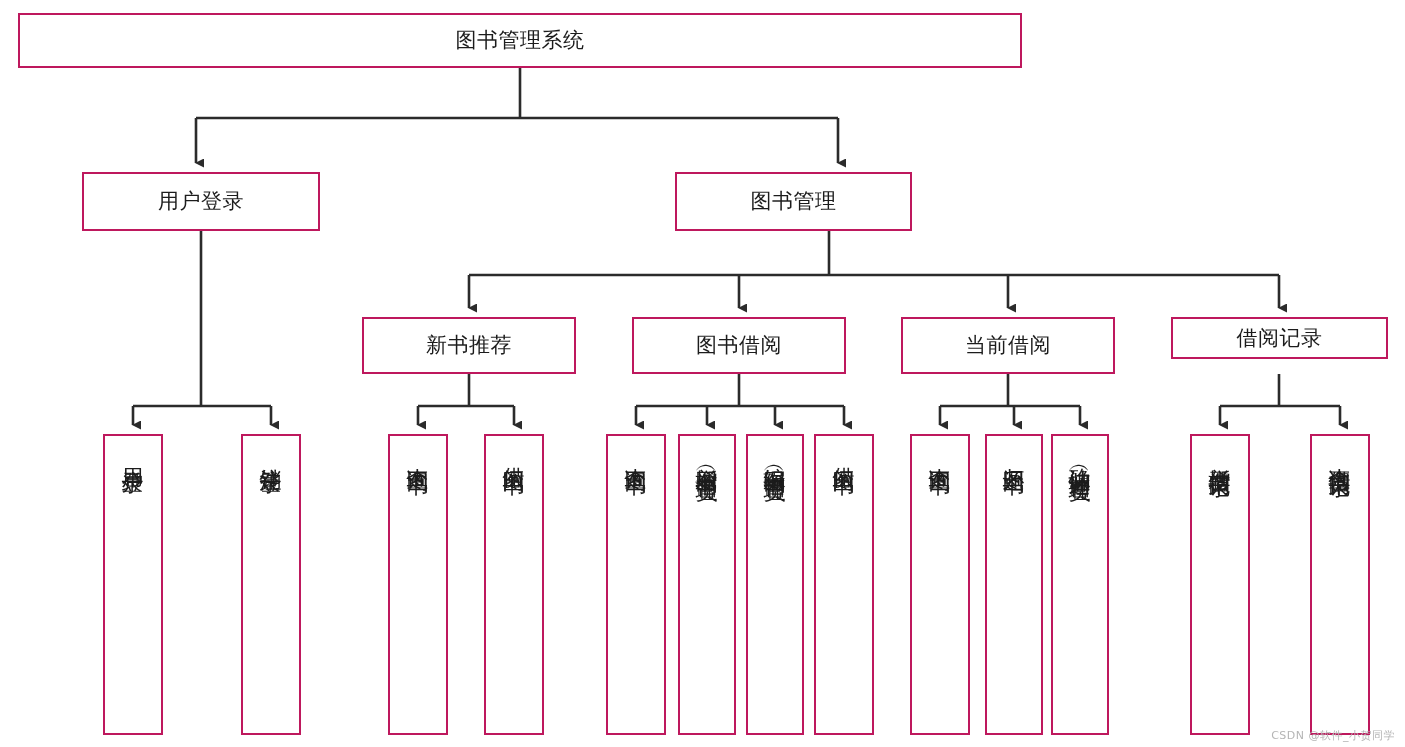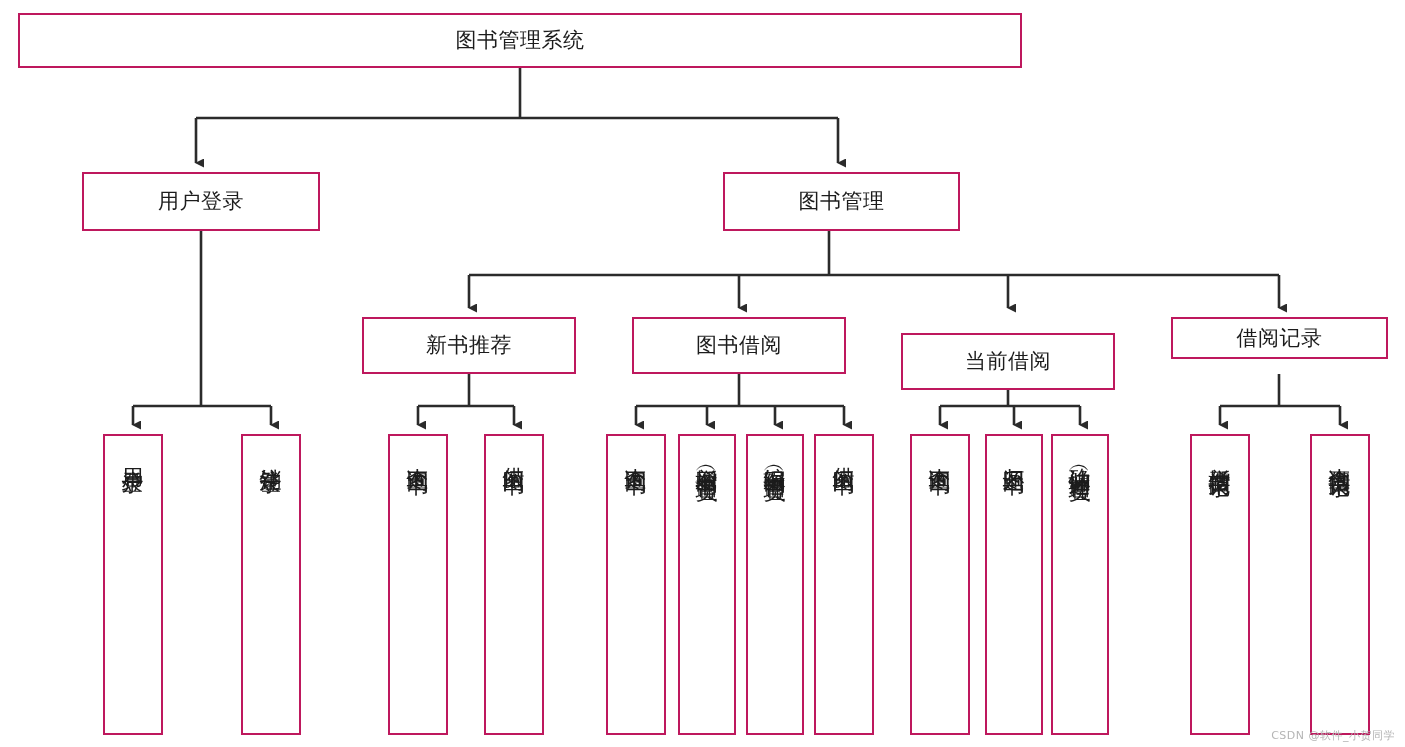--- a/index.html
+++ b/index.html
@@ -126,31 +126,31 @@
     </g>
   </svg>
 
   <div class="node horizontal" id="node-root" style="left: 18px; top: 13px; width: 1004px; height: 55px;">
     <span class="node-label">图书管理系统</span>
   </div>
 
   <div class="node horizontal" id="node-l2-0" style="left: 82px; top: 172px; width: 238px; height: 59px;">
     <span class="node-label">用户登录</span>
   </div>
-  <div class="node horizontal" id="node-l2-1" style="left: 723px; top: 172px; width: 237px; height: 59px;">
+  <div class="node horizontal" id="node-l2-1" style="left: 675px; top: 172px; width: 237px; height: 59px;">
     <span class="node-label">图书管理</span>
   </div>
 
   <div class="node horizontal" id="node-l3-0" style="left: 362px; top: 317px; width: 214px; height: 57px;">
     <span class="node-label">新书推荐</span>
   </div>
   <div class="node horizontal" id="node-l3-1" style="left: 632px; top: 317px; width: 214px; height: 57px;">
     <span class="node-label">图书借阅</span>
   </div>
-  <div class="node horizontal" id="node-l3-2" style="left: 901px; top: 317px; width: 214px; height: 57px; margin-top: 16px;">
+  <div class="node horizontal" id="node-l3-2" style="left: 901px; top: 317px; width: 214px; height: 57px;">
     <span class="node-label">当前借阅</span>
   </div>
   <div class="node horizontal" id="node-l3-3" style="left: 1171px; top: 317px; width: 217px; height: 42px;">
     <span class="node-label">借阅记录</span>
   </div>
 
   <div class="node vertical" id="node-leaf-0" style="left: 103px; top: 434px; width: 60px; height: 301px;">
     <span class="node-label">用户登录</span>
   </div>
   <div class="node vertical" id="node-leaf-1" style="left: 241px; top: 434px; width: 60px; height: 301px;">

